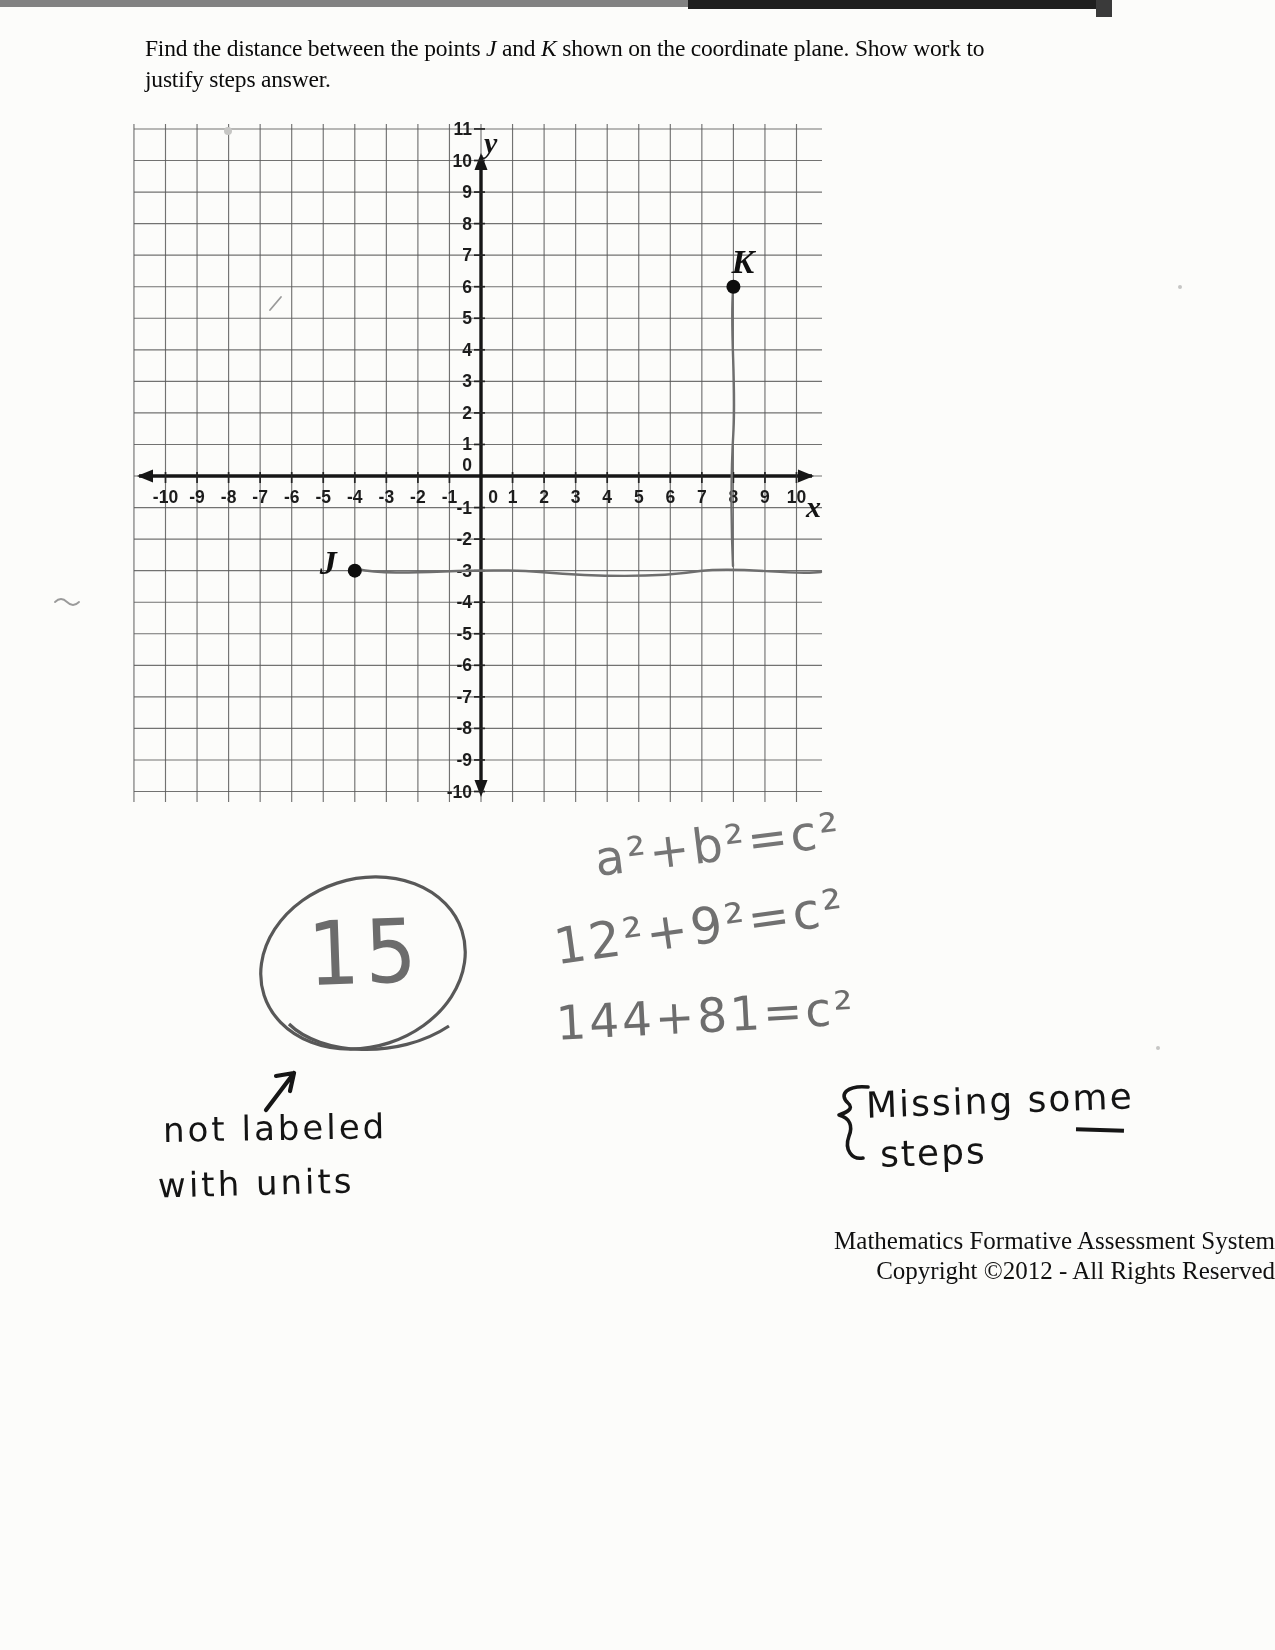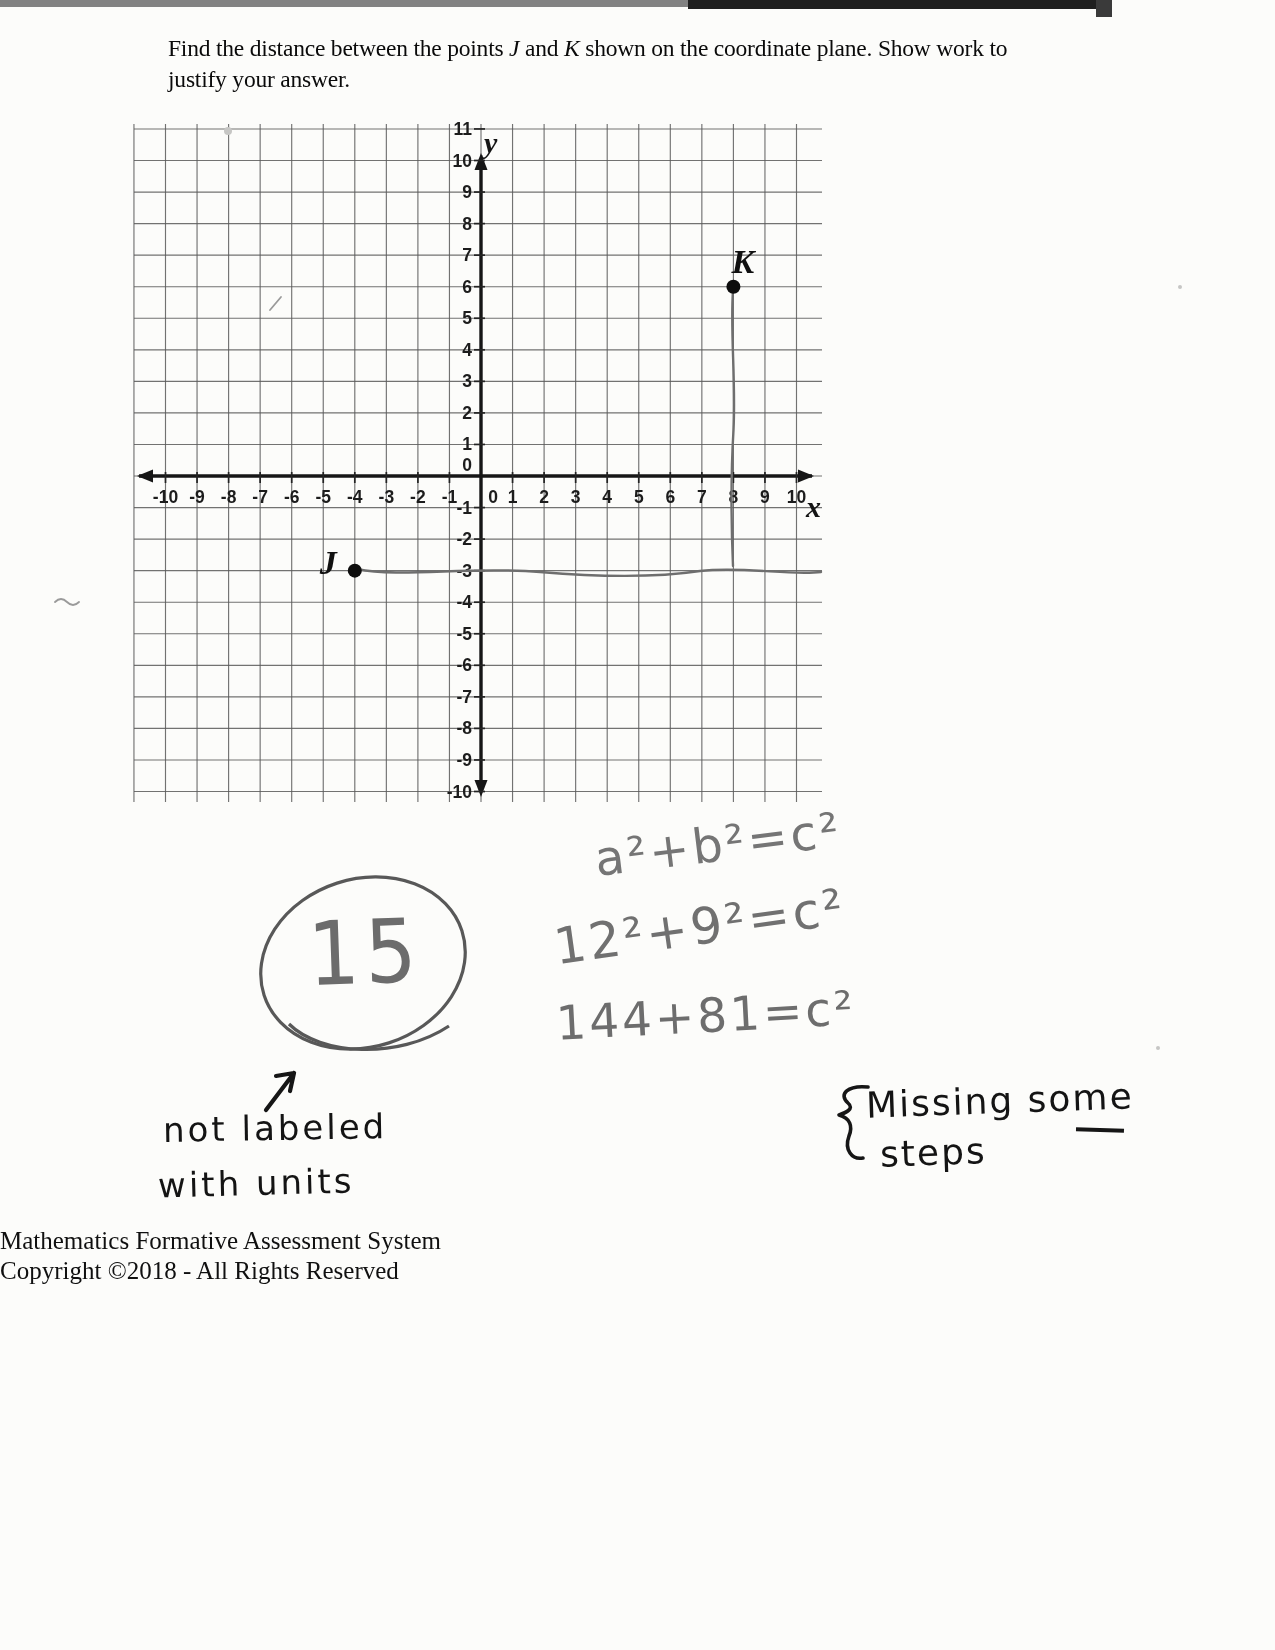--- a/index.html
+++ b/index.html
@@ -6,21 +6,21 @@
   .page{position:relative;width:1275px;height:1650px;background:#fcfcfa;overflow:hidden;
         font-family:"Liberation Serif", serif;color:#0c0c0c;}
   .abs{position:absolute;}
 
   
   .strip1{left:0;top:0;width:705px;height:7px;background:#595959;opacity:.75;}
   .strip2{left:688px;top:0;width:420px;height:9px;background:#1f1f1f;}
   .strip3{left:1096px;top:0;width:16px;height:17px;background:#3a3a3a;}
 
   
-  .question{left:145px;top:33px;font-size:23.5px;letter-spacing:-0.2px;line-height:31px;color:#0a0a0a;margin-left:23px;}
+  .question{left:145px;top:33px;font-size:23.5px;letter-spacing:-0.2px;line-height:31px;color:#0a0a0a;}
   .question .l1{white-space:nowrap;}
   .it{font-style:italic;}
 
   
   svg.layer{left:0;top:0;}
   .gridlines line{stroke:#5a5a5a;stroke-width:1.15;opacity:.85;}
   .axes line{stroke:#161616;stroke-width:3.4;}
   .axes polygon{fill:#161616;stroke:none;}
   .tickmarks line{stroke:#242424;stroke-width:1.7;}
   .xlabels text,.ylabels text{font:700 17.5px "Liberation Sans", sans-serif;fill:#1c1c1c;}
@@ -45,34 +45,34 @@
 
   
   .ink-text{font-family:"DejaVu Sans", sans-serif;color:#141414;}
   .note1a{left:163px;top:1108px;font-size:34px;letter-spacing:3px;transform:rotate(-1deg);}
   .note1b{left:158px;top:1163px;font-size:34px;letter-spacing:3px;transform:rotate(-1.5deg);}
   .note2a{left:866px;top:1080px;font-size:36px;letter-spacing:2px;transform:rotate(-2deg);}
   .note2b{left:880px;top:1132px;font-size:36px;letter-spacing:2px;transform:rotate(-2deg);}
   .underline-me{left:1076px;top:1128px;width:48px;height:3.5px;background:#161616;transform:rotate(2deg);}
 
   
-  .footer{left:0;top:1226px;width:1275px;text-align:left;font-size:25px;line-height:30px;color:#101010;}
+  .footer{left:0;top:1226px;width:1275px;text-align:right;font-size:25px;line-height:30px;color:#101010;}
 </style>
 </head>
 <body>
 
 <div class="page">
 
   <div class="abs strip1"></div>
   <div class="abs strip2"></div>
   <div class="abs strip3"></div>
 
   <div class="abs question">
     <div class="l1"><span>Find the distance between the points </span><span class="it">J</span><span> and </span><span class="it">K</span><span> shown on the coordinate plane. Show work to</span></div>
-    <div>justify your answer.</div>
+    <div>justify steps answer.</div>
   </div>
 
   <svg class="abs layer" width="1275" height="1650" viewBox="0 0 1275 1650">
     <g class="gridlines">
         <line x1="133.95" y1="124" x2="133.95" y2="802"></line>
         <line x1="165.5" y1="124" x2="165.5" y2="802"></line>
         <line x1="197.05" y1="124" x2="197.05" y2="802"></line>
         <line x1="228.6" y1="124" x2="228.6" y2="802"></line>
         <line x1="260.15" y1="124" x2="260.15" y2="802"></line>
         <line x1="291.7" y1="124" x2="291.7" y2="802"></line>
@@ -246,16 +246,16 @@
   <div class="abs pencil-text answer">15</div>
 
   <div class="abs ink-text note1a">not labeled</div>
   <div class="abs ink-text note1b">with units</div>
   <div class="abs ink-text note2a">Missing some</div>
   <div class="abs underline-me"></div>
   <div class="abs ink-text note2b">steps</div>
 
   <div class="abs footer">
     <div>Mathematics Formative Assessment System</div>
-    <div>Copyright ©2018 - All Rights Reserved</div>
+    <div>Copyright ©2012 - All Rights Reserved</div>
   </div>
 
 </div>
 
 </body></html>

